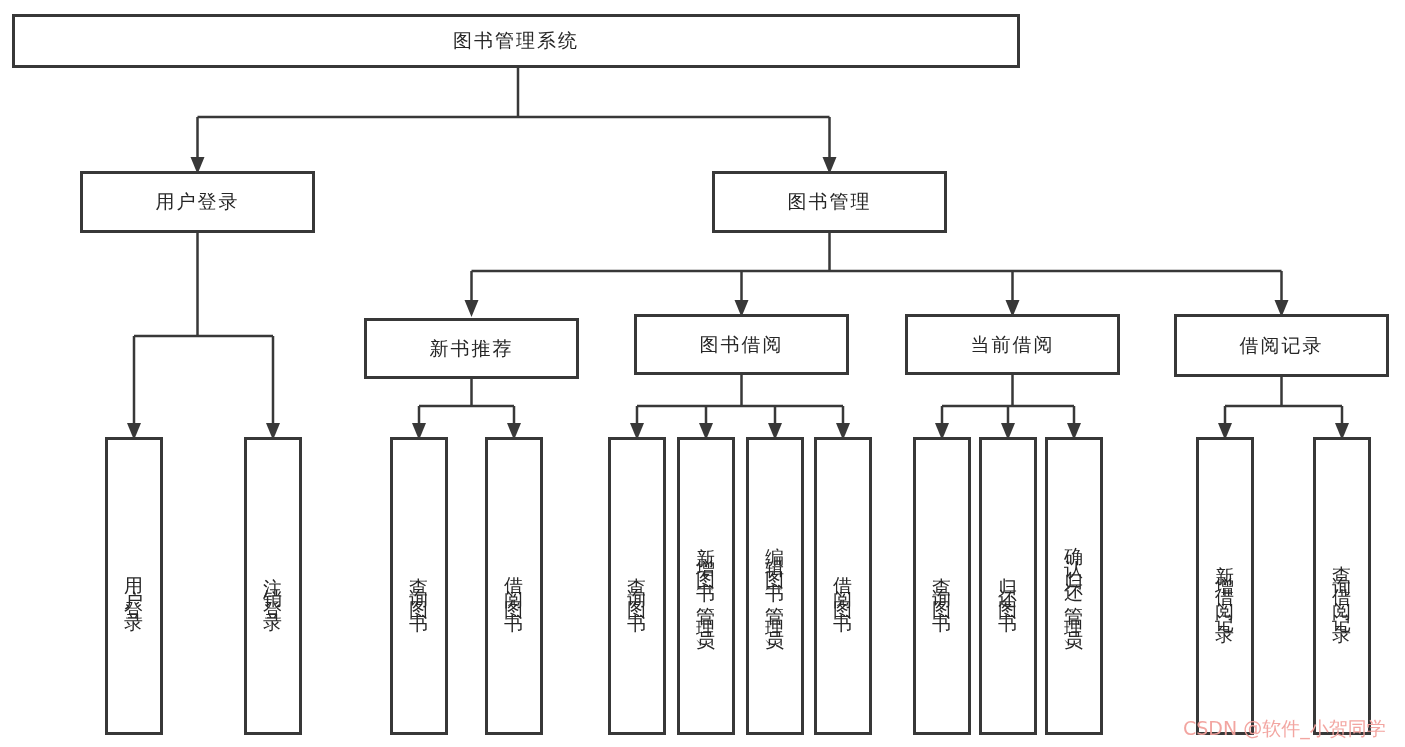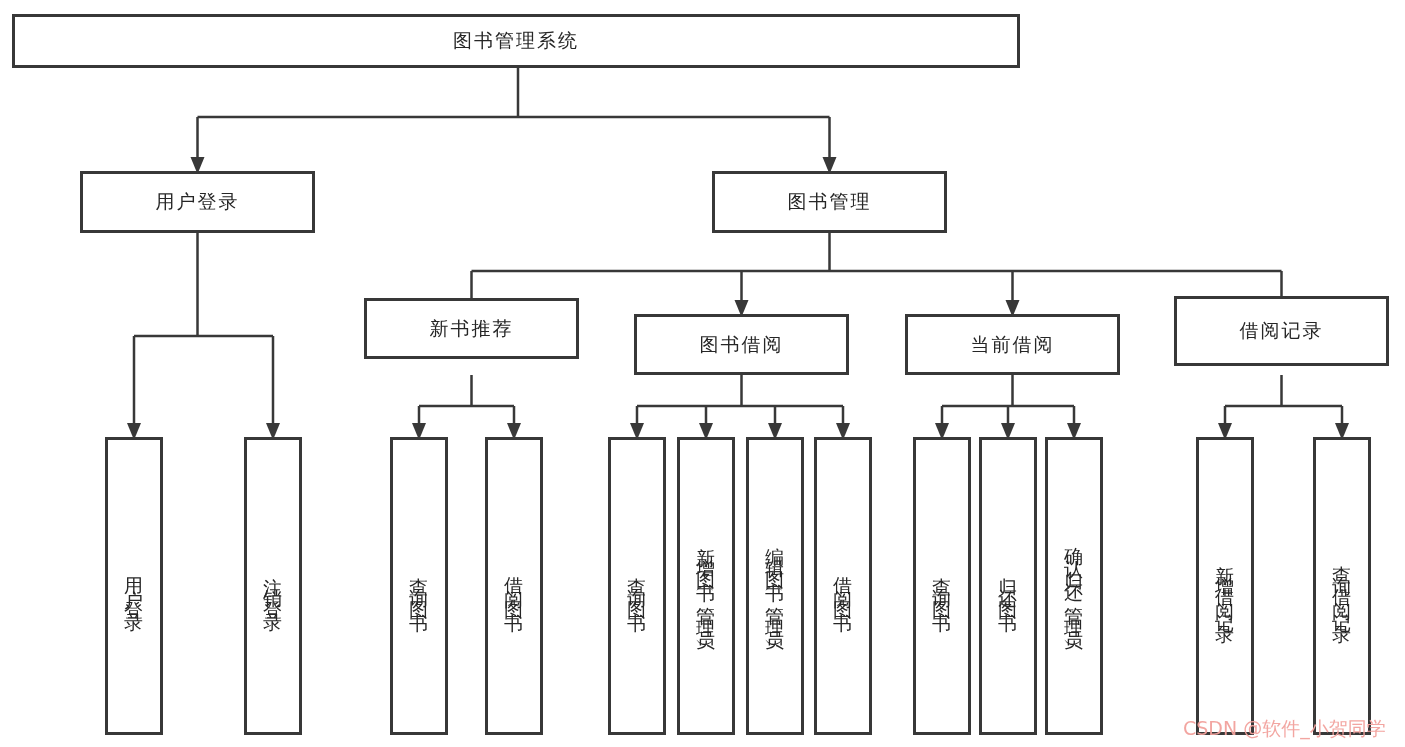--- a/index.html
+++ b/index.html
@@ -123,30 +123,30 @@
     <span>图书管理系统</span>
   </div>
 
   <div class="node hbox" style="left:80px; top:171px; width:235px; height:62px;">
     <span>用户登录</span>
   </div>
   <div class="node hbox" style="left:712px; top:171px; width:235px; height:62px;font-family:Liberation Mono, monospace;">
     <span>图书管理</span>
   </div>
 
-  <div class="node hbox" style="left:364px; top:298px; width:215px; height:61px;">
+  <div class="node hbox" style="left:364px; top:318px; width:215px; height:61px;">
     <span>新书推荐</span>
   </div>
   <div class="node hbox" style="left:905px; top:314px; width:215px; height:61px;">
     <span>当前借阅</span>
   </div>
   <div class="node hbox" style="left:634px; top:314px; width:215px; height:61px;">
     <span>图书借阅</span>
   </div>
-  <div class="node hbox" style="left:1174px; top:296px; width:215px; height:70px;">
+  <div class="node hbox" style="left:1174px; top:314px; width:215px; height:63px;">
     <span>借阅记录</span>
   </div>
 
   <div class="node vbox" style="left:105px;">
     <span>用户登录</span>
   </div>
   <div class="node vbox" style="left:244px;">
     <span>注销登录</span>
   </div>
 

